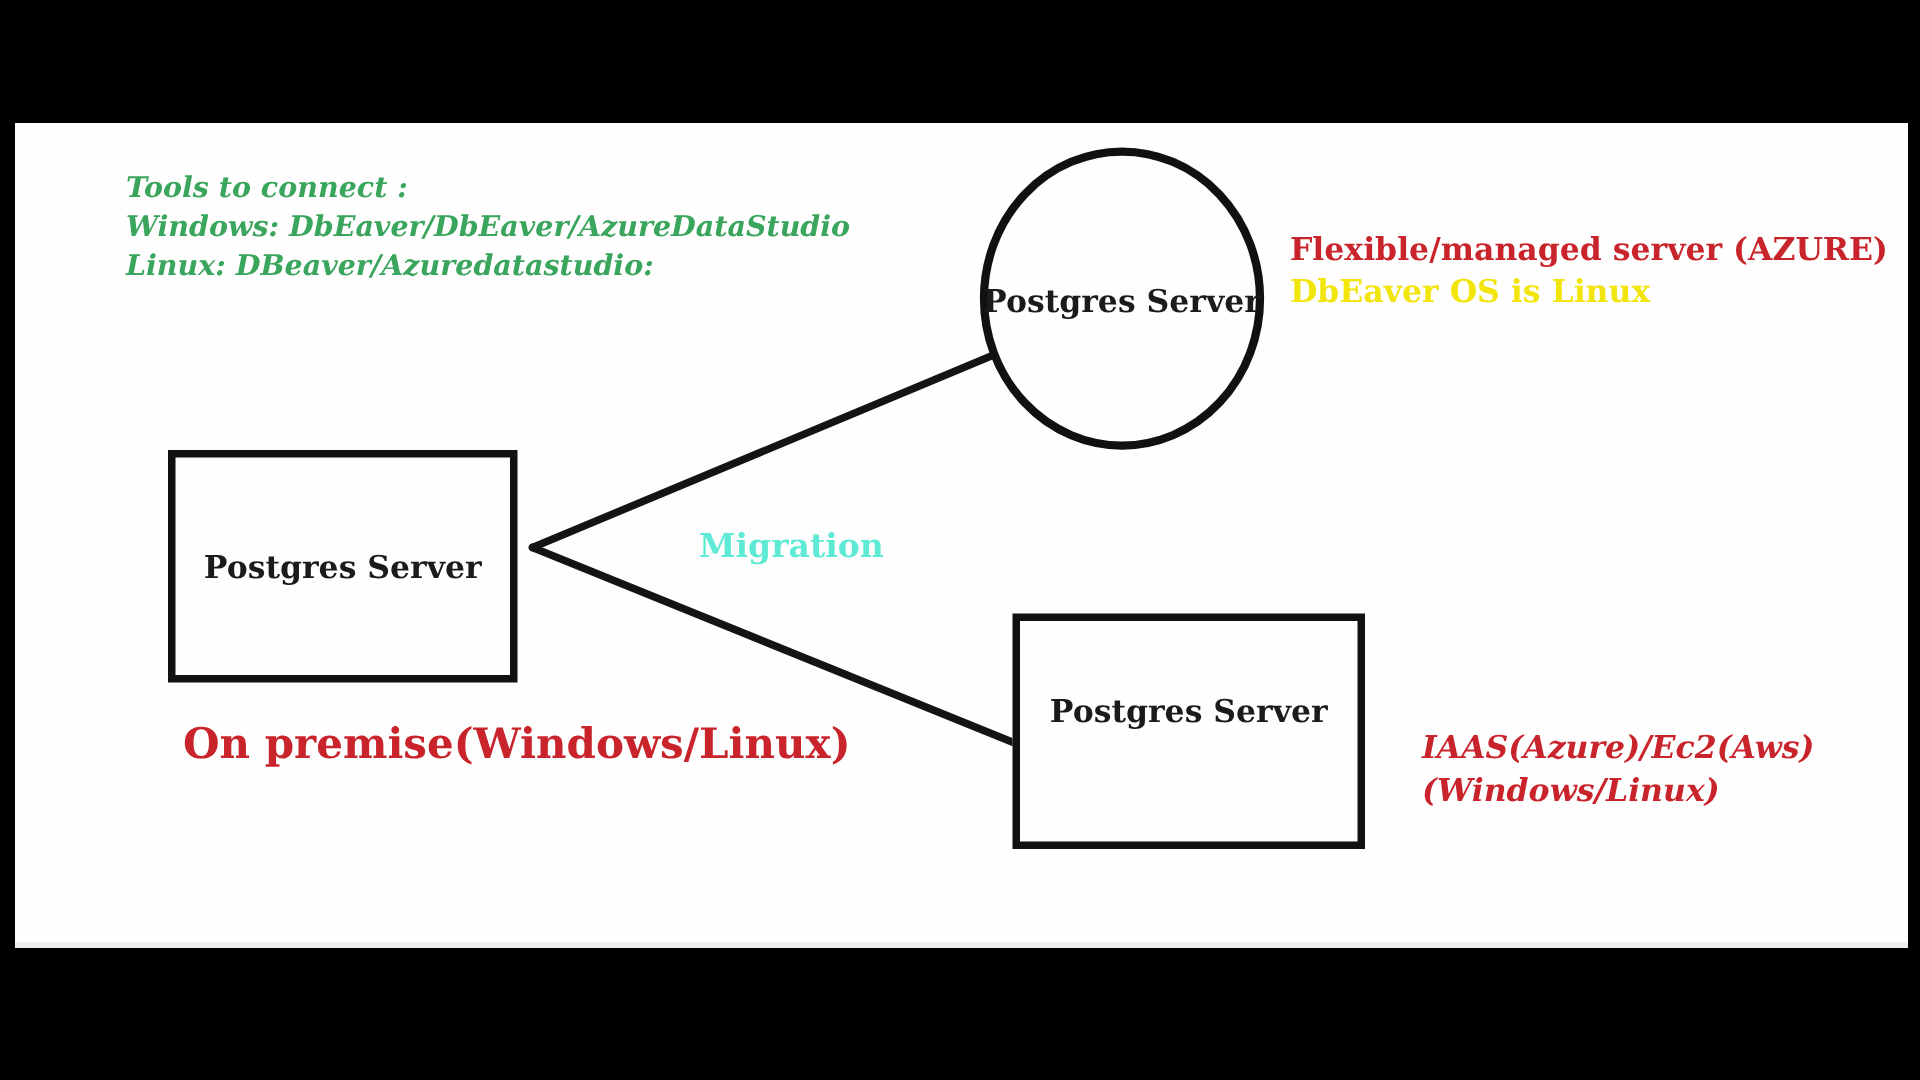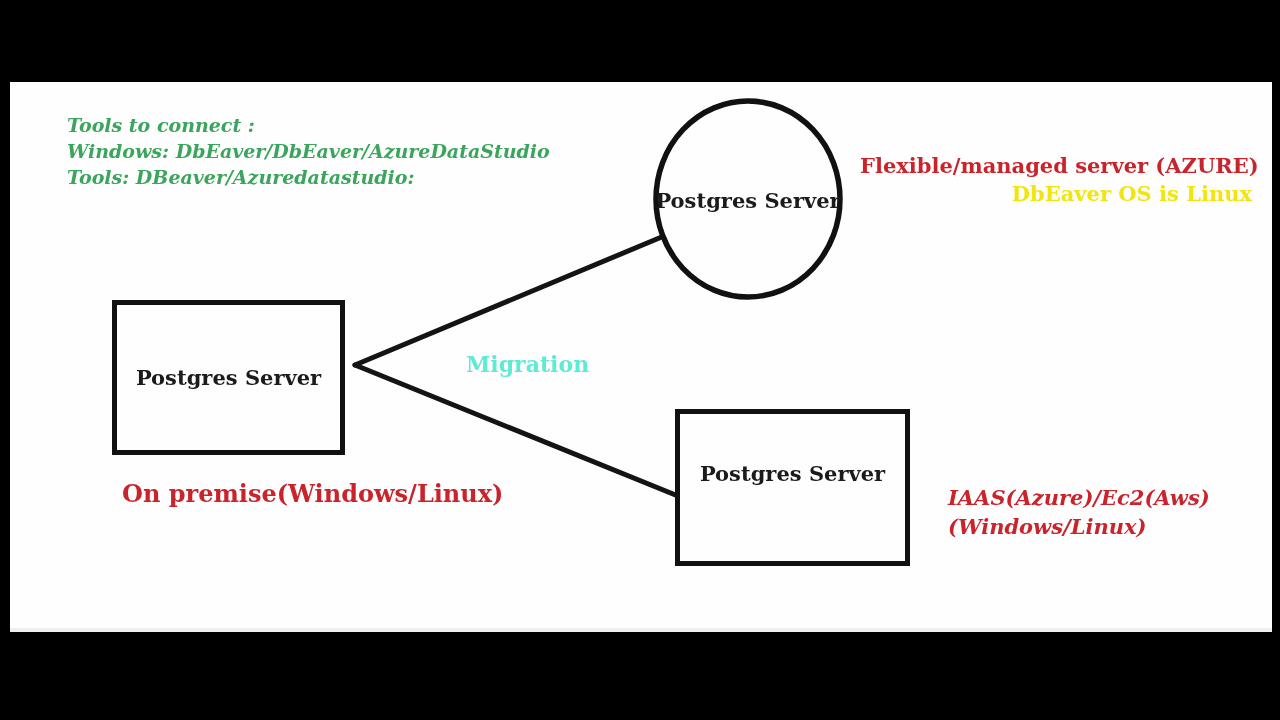--- a/index.html
+++ b/index.html
@@ -30,21 +30,21 @@
   .connector-svg {
     position: absolute;
     left: 0;
     top: 0;
     width: 1280px;
     height: 720px;
     pointer-events: none;
   }
   .abs { position: absolute; }
   .tools-note {
-    left: 67px;
+    left: 84px;
     top: 112px;
     color: #3aa55c;
     font-weight: bold;
     font-style: italic;
     font-size: 19px;
     line-height: 26px;
     white-space: nowrap;
   }
   .node-label {
     color: #1b1b1b;
@@ -79,34 +79,34 @@
     left: 675px;
     top: 409px;
     width: 235px;
     height: 157px;
     padding-bottom: 28px;
   }
   .managed-caption {
     left: 860px;
     top: 152px;
     width: 392px;
-    text-align: right;
+    text-align: left;
     font-weight: bold;
     font-size: 21px;
     line-height: 28px;
     color: #c9242b;
     white-space: nowrap;
   }
   .caption-yellow { color: #f2e50b; }
   .source-caption {
     left: 122px;
     top: 479px;
     color: #c9242b;
     font-weight: bold;
-    font-size: 24px;
+    font-size: 28px;
     white-space: nowrap;
   }
   .migration-label {
     left: 466px;
     top: 351px;
     color: #5eead4;
     font-weight: bold;
     font-size: 22px;
     white-space: nowrap;
   }
@@ -130,21 +130,21 @@
 
   <svg class="connector-svg" viewBox="0 0 1280 720">
     <line x1="355" y1="365" x2="664" y2="236" stroke="#141414" stroke-width="5" stroke-linecap="round"></line>
     <line x1="355" y1="365" x2="678" y2="496" stroke="#141414" stroke-width="5" stroke-linecap="round"></line>
     <ellipse cx="748" cy="199" rx="92" ry="98" fill="#fefefe" stroke="#111111" stroke-width="5.5"></ellipse>
   </svg>
 
   <div class="abs tools-note">
     <div>Tools to connect :</div>
     <div>Windows: DbEaver/DbEaver/AzureDataStudio</div>
-    <div>Tools: DBeaver/Azuredatastudio:</div>
+    <div>Linux: DBeaver/Azuredatastudio:</div>
   </div>
 
   <div class="abs circle-label-box">
     <span class="node-label">Postgres Server</span>
   </div>
 
   <div class="abs managed-caption">
     <div>Flexible/managed server (AZURE)</div>
     <div class="caption-yellow">DbEaver OS is Linux</div>
   </div>

